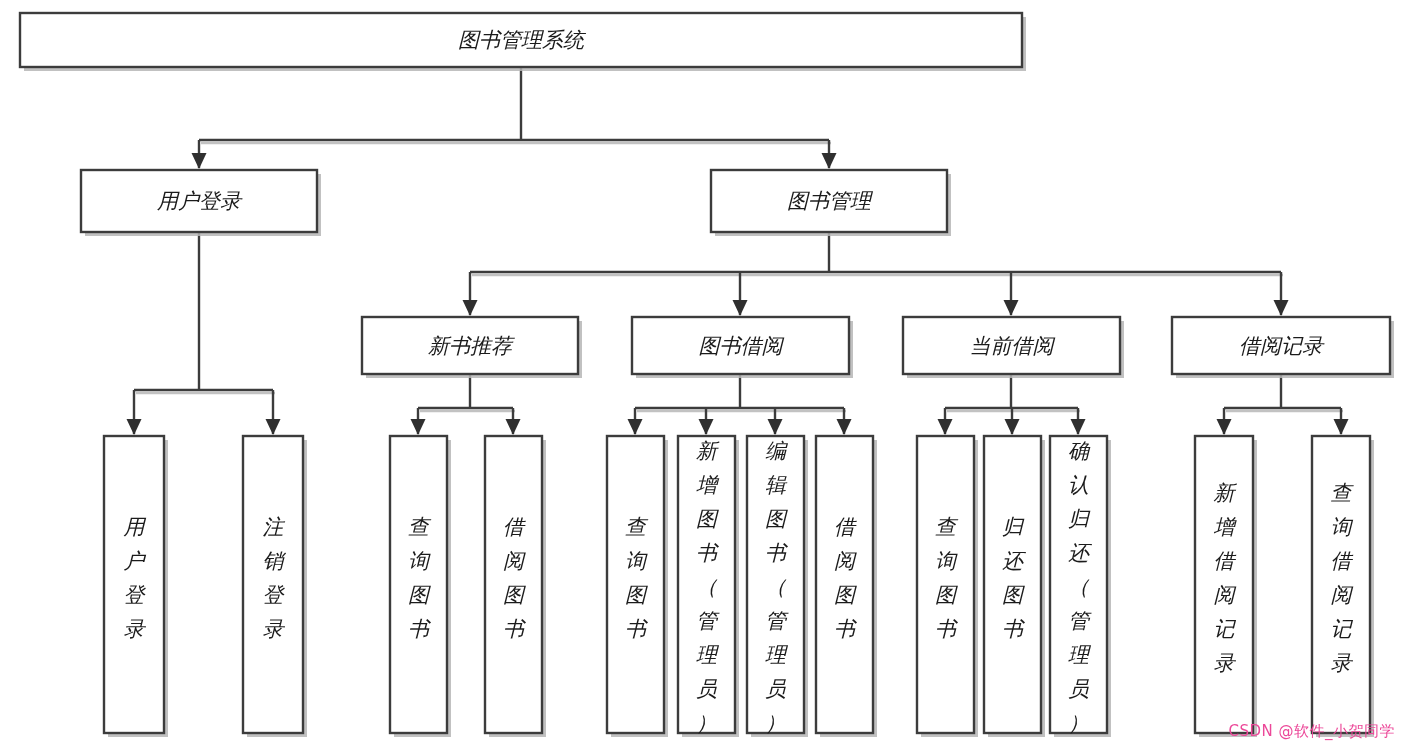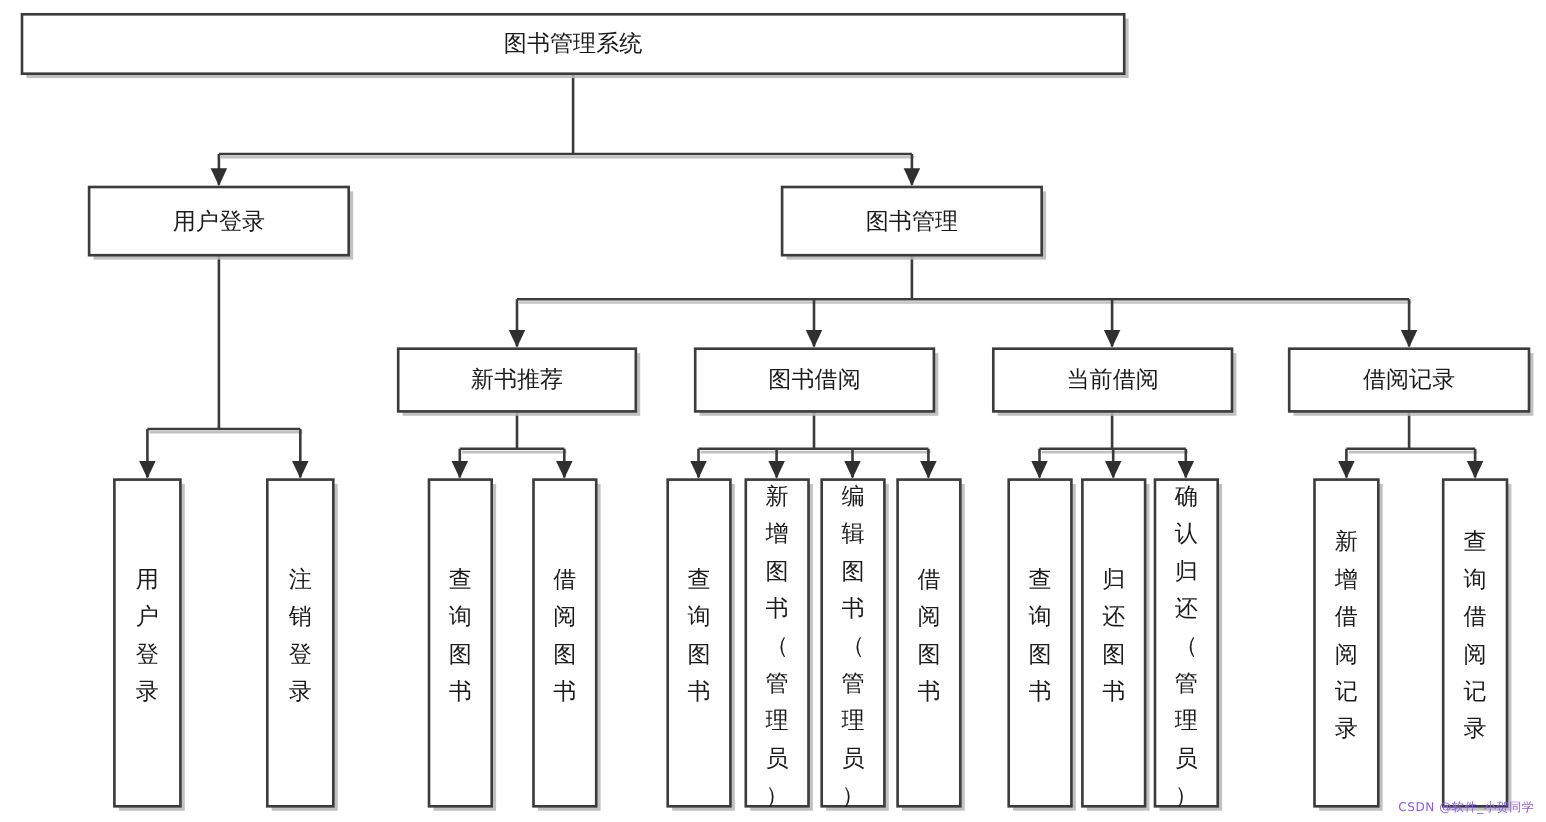--- a/index.html
+++ b/index.html
@@ -13,20 +13,21 @@
     font-family: "Liberation Sans", "DejaVu Sans", sans-serif;
     overflow: hidden;
     position: relative;
   }
   #diagram-root {
     position: absolute;
     top: 0;
     left: 0;
     width: 1405px;
     height: 747px;
+    font-style: italic;
   }
   .node-rect {
     fill: #ffffff;
     stroke: #3c3c3c;
     stroke-width: 2.4;
   }
   .node-shadow {
     fill: #b6b6b6;
     opacity: 0.85;
   }
@@ -55,22 +56,22 @@
     font-family: "DejaVu Sans", "Liberation Sans", sans-serif;
     font-size: 21px;
     fill: #1b1b1b;
     text-anchor: middle;
   }
   .watermark {
     position: absolute;
     right: 10px;
     bottom: 6px;
     font-family: "DejaVu Sans", "Liberation Sans", sans-serif;
-    font-size: 11px;
-    color: #8b5cf6;
+    font-size: 15px;
+    color: #ec4899;
     letter-spacing: 0.5px;
     white-space: nowrap;
     user-select: none;
   }
 </style>
 </head>
 <body>
 
 <div id="diagram-root">
   <svg id="diagram-svg" width="1405" height="747" viewBox="0 0 1405 747" xmlns="http://www.w3.org/2000/svg">

